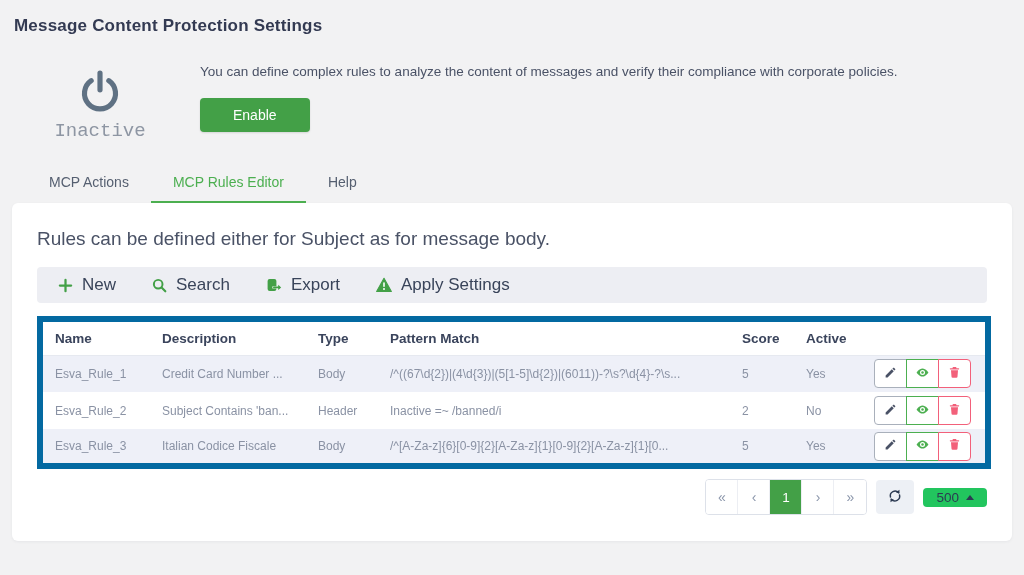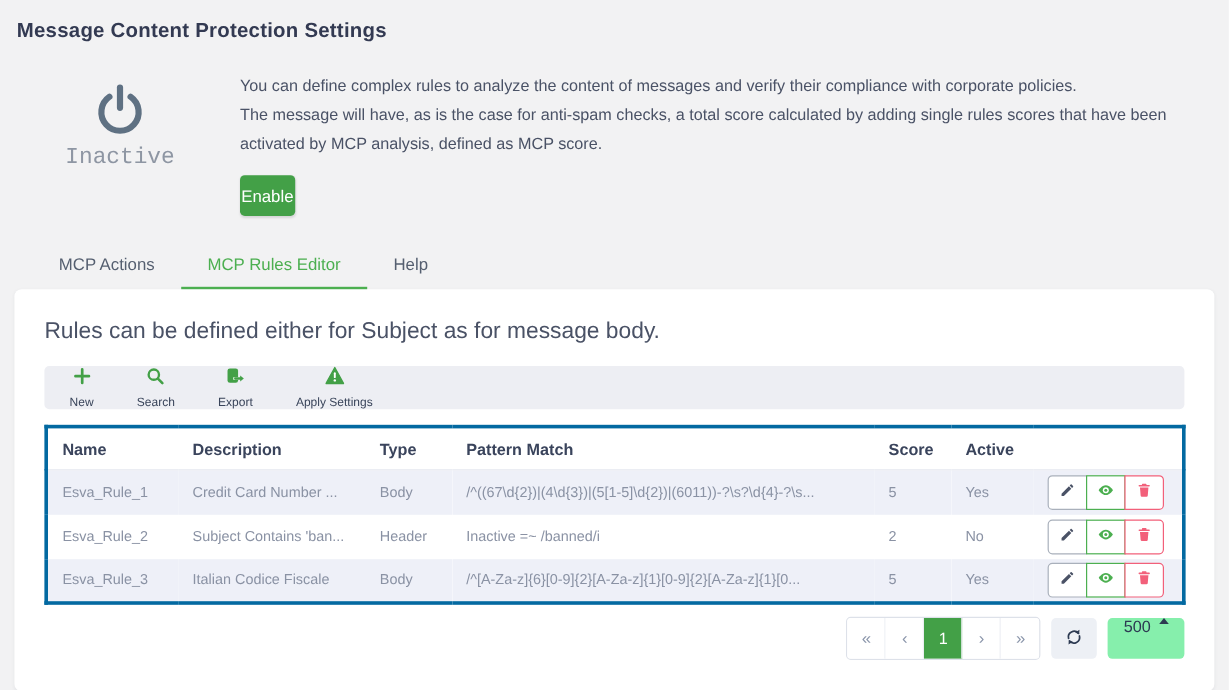--- a/index.html
+++ b/index.html
@@ -16,47 +16,47 @@
     font-size:17px; font-weight:bold; color:#333a52; letter-spacing:.2px;
   }
   .intro-row { display:flex; margin-top:24px; }
   .status-block { width:200px; display:flex; flex-direction:column; align-items:center; padding-top:8px; flex-shrink:0;font-family:Liberation Mono, monospace; }
   .power-wrap svg { width:46px; height:46px; display:block; }
   .status-label { margin-top:6px; font-size:19px; color:#8e96a3; }
   .intro-main { flex:1; padding-right:30px; }
   .intro-text p { margin:0; font-size:13.5px; line-height:24px; color:#4a5266; max-width:795px; }
   .enable-btn {
     margin-top:14px; background:#43a047; color:#fff; border:none; border-radius:4px;
-    padding:9px 1px; font-size:14px; cursor:pointer; font-family:inherit;
+    padding:9px 33px; font-size:14px; cursor:pointer; font-family:inherit;
     box-shadow:0 1px 2px rgba(0,0,0,.12);
   }
   .tabs { display:flex; margin:24px 0 0 27px; }
   .tab {
     padding:8px 22px 11px; font-size:14px; color:#555f70; cursor:pointer;
     border-bottom:2px solid transparent;
   }
   .tab.active { color:#4caf50; border-bottom-color:#4caf50; }
   .card {
     margin:0 12px; background:#fff; border-radius:6px;
     box-shadow:0 1px 3px rgba(40,50,70,.06);
     padding:25px 25px 26px;
   }
   .note { font-size:19px; color:#4a5266; }
   .toolbar {
     margin-top:17px; background:#edeef3; border-radius:4px; height:36px;
     display:flex; align-items:center; padding:0 21px;
   }
   .tool-btn {
     display:flex; align-items:center; gap:9px; margin-right:36px;
-    font-size:10px; color:#39445a; cursor:pointer; white-space:nowrap;flex-direction:column;
+    font-size:17px; color:#39445a; cursor:pointer; white-space:nowrap;
   }
   .tool-btn .ticon { display:flex; align-items:center; }
   .rules-table {
     margin-top:13px; width:100%; border-collapse:collapse; table-layout:fixed;
-    border:3px solid #0369a1;
+    border:6px solid #0369a1;
   }
   .rules-table th {
     text-align:left; font-size:13.5px; color:#3a445c; font-weight:bold;
     height:36px; padding:0 6px 0 12px; border-bottom:1px solid #e6e9f0; background:#fff;
   }
   .rules-table td {
     height:37px; font-size:12px; color:#8a92a4;
     padding:0 6px 0 12px; white-space:nowrap; overflow:hidden;
   }
   tr.striped td { background:#eef0f8; }
@@ -77,22 +77,22 @@
     font-size:14px; color:#8b96ab; background:#fff; border:none; border-right:1px solid #eceef3;
     cursor:pointer; font-family:inherit;
   }
   .page-btn:last-child { border-right:none; }
   .page-btn.current { background:#43a047; color:#fff; font-size:13.5px; }
   .refresh-btn {
     width:38px; height:34px; background:#edf0f5; border:none; border-radius:4px;
     display:flex; align-items:center; justify-content:center; cursor:pointer;
   }
   .size-btn {
-    height:34px; background:#86efac; border:none; border-radius:4px; padding:0 13px;
-    display:flex; align-items:flex-start; gap:7px; color:#2c3a52; font-size:13.5px;
+    height:19px; background:#22c55e; border:none; border-radius:4px; padding:0 13px;
+    display:flex; align-items:center; gap:7px; color:#2c3a52; font-size:13.5px;
     cursor:pointer; font-family:inherit;
   }
   .caret-up {
     width:0; height:0; border-left:4px solid transparent; border-right:4px solid transparent;
     border-bottom:5px solid #2c3a52; display:inline-block;
   }
 </style>
 </head>
 <body>
 
@@ -104,21 +104,20 @@
       <svg viewBox="0 0 24 24" fill="none">
         <path d="M7.4 6.6 A 8.1 8.1 0 1 0 16.6 6.6" stroke="#5f7183" stroke-width="2.7" stroke-linecap="round"></path>
         <line x1="12" y1="2.6" x2="12" y2="11.4" stroke="#5f7183" stroke-width="2.7" stroke-linecap="round"></line>
       </svg>
     </span>
     <div class="status-label">Inactive</div>
   </div>
   <div class="intro-main">
     <div class="intro-text">
       <p>You can define complex rules to analyze the content of messages and verify their compliance with corporate policies.</p>
-      <p>The message will have, as is the case for anti-spam checks, a total score calculated by adding single rules scores that have been activated by MCP analysis, defined as MCP score.</p>
     </div>
     <button class="enable-btn">Enable</button>
   </div>
 </div>
 
 <div class="tabs">
   <div class="tab">MCP Actions</div>
   <div class="tab active">MCP Rules Editor</div>
   <div class="tab">Help</div>
 </div>

